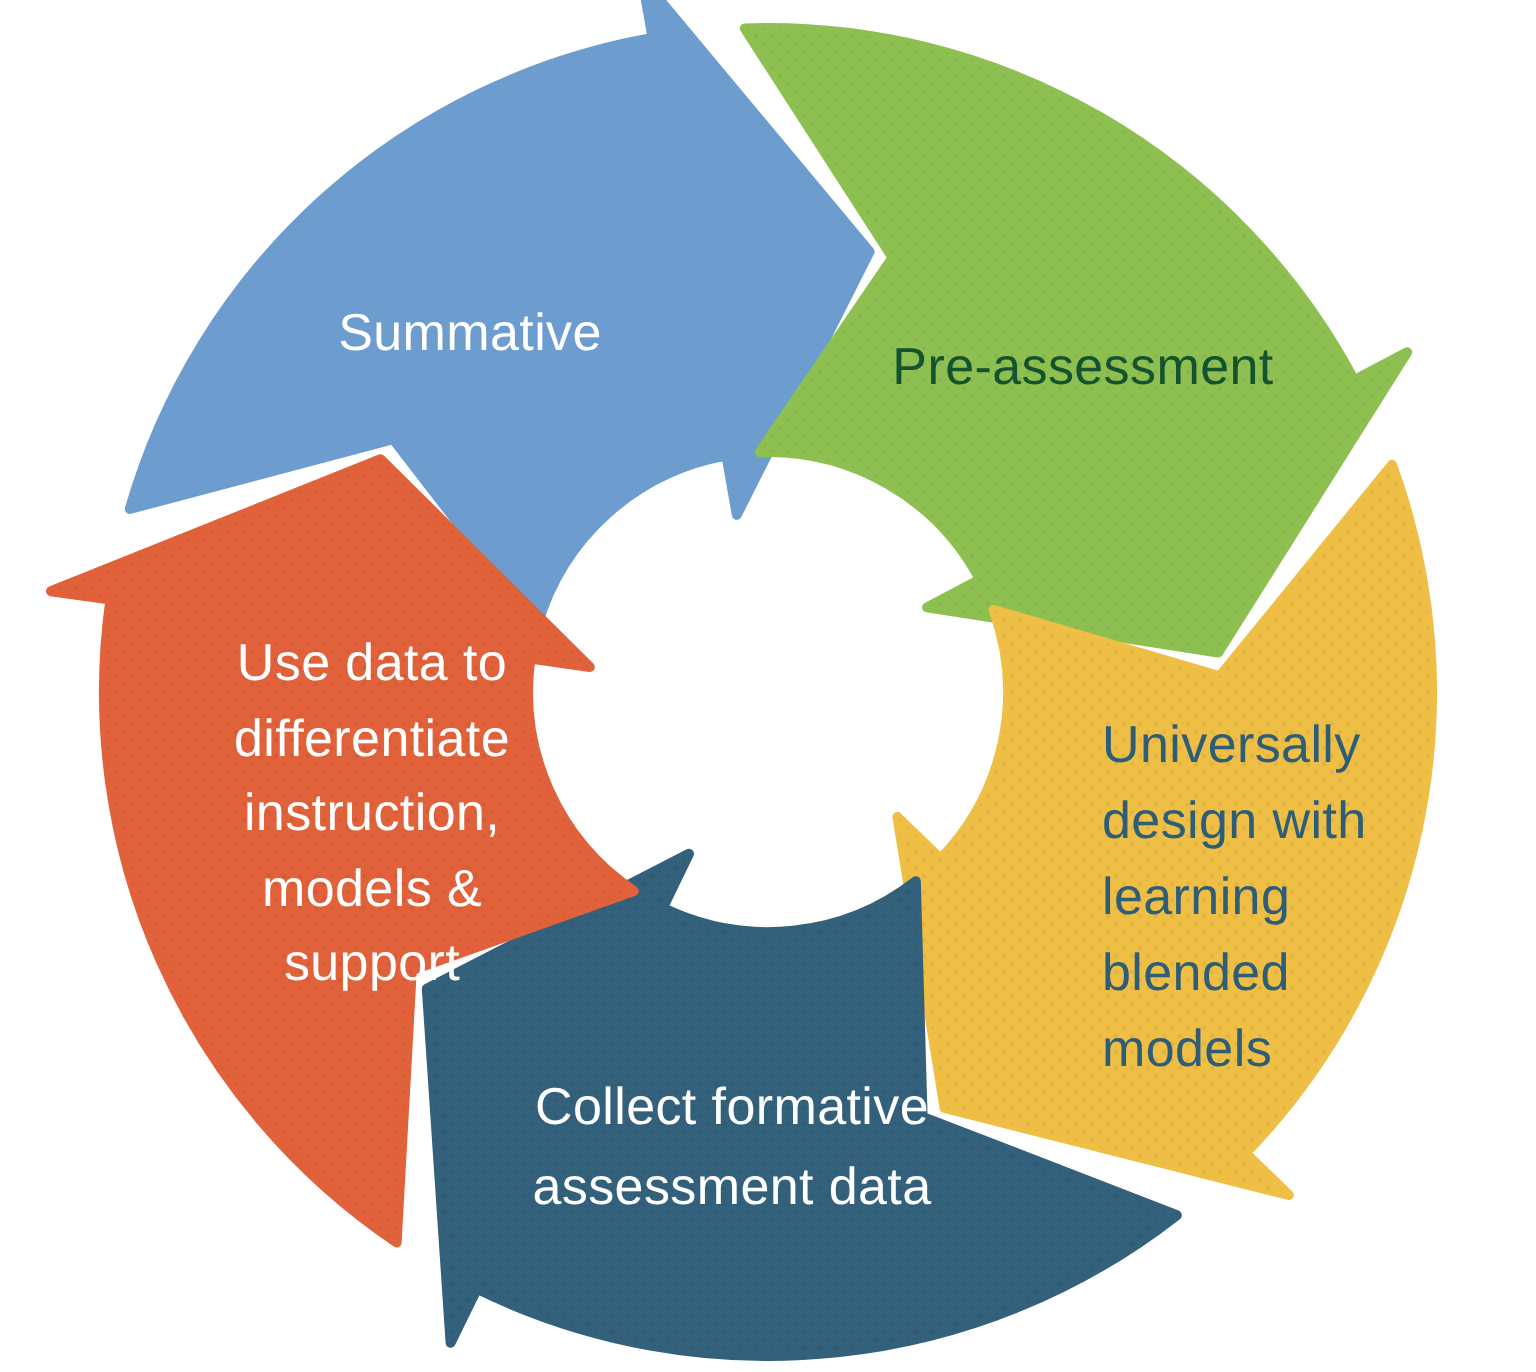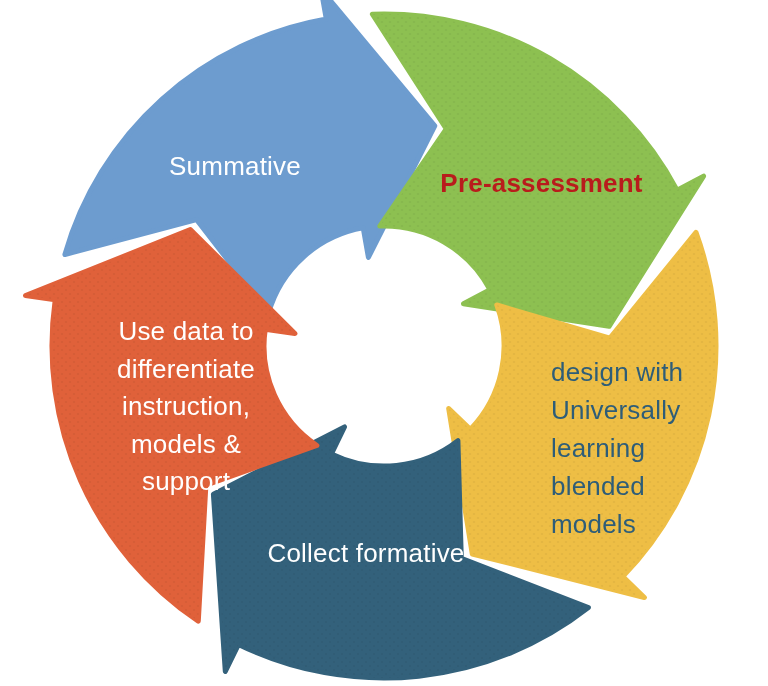--- a/index.html
+++ b/index.html
@@ -56,34 +56,35 @@
         <path d="M 588.4 607.6 A 332 332 0 0 1 238.5 644.4 L 225.3 671.4 L 213.4 494.3 L 344.5 426.9 L 331.4 453.9 A 120 120 0 0 0 457.9 440.6 L 461.3 558.4 Z" fill="url(#dot-texture)"></path>
         <path d="M 198.3 621.2 A 332 332 0 0 1 55.2 299.8 L 25.5 295.6 L 190.3 229.6 L 294.9 333.5 L 265.2 329.3 A 120 120 0 0 0 316.9 445.5 L 205.9 485.1 Z" fill="#e0613a" stroke="#e0613a" stroke-width="5" stroke-linejoin="round"></path>
         <path d="M 198.3 621.2 A 332 332 0 0 1 55.2 299.8 L 25.5 295.6 L 190.3 229.6 L 294.9 333.5 L 265.2 329.3 A 120 120 0 0 0 316.9 445.5 L 205.9 485.1 Z" fill="url(#dot-texture)"></path>
       </g>
   </svg>
 
   <div class="step-label align-center" style="left: 113px; top: 146px; width: 244px; line-height: 40px; color: rgb(255, 255, 255); text-align: center;">
     <span class="line">Summative</span>
   </div>
 
-  <div class="step-label align-center" style="left: 414px; top: 166px; width: 255px; line-height: 34px; color: #b91c1c; font-weight: bold;">
+  <div class="step-label align-center" style="left: 414px; top: 166px; width: 255px; line-height: 34px; color: #14532d;">
     <span class="line">Pre-assessment</span>
   </div>
 
   <div class="step-label align-left" style="left: 551px; top: 353px; width: 165px; line-height: 38px; color: rgb(46, 93, 120);">
+    <span class="line">Universally</span>
     <span class="line">design with</span>
-    <span class="line">Universally</span>
     <span class="line">learning</span>
     <span class="line">blended</span>
     <span class="line">models</span>
   </div>
 
   <div class="step-label align-center" style="left: 223px; top: 533px; width: 286px; line-height: 40px; color: rgb(255, 255, 255);">
     <span class="line">Collect formative</span>
+    <span class="line">assessment data</span>
   </div>
 
   <div class="step-label align-left" style="left: 101px; top: 313px; width: 170px; line-height: 37.5px; color: rgb(255, 255, 255); text-align: center;">
     <span class="line">Use data to</span>
     <span class="line">differentiate</span>
     <span class="line">instruction,</span>
     <span class="line">models &amp;</span>
     <span class="line">support</span>
   </div>
 

